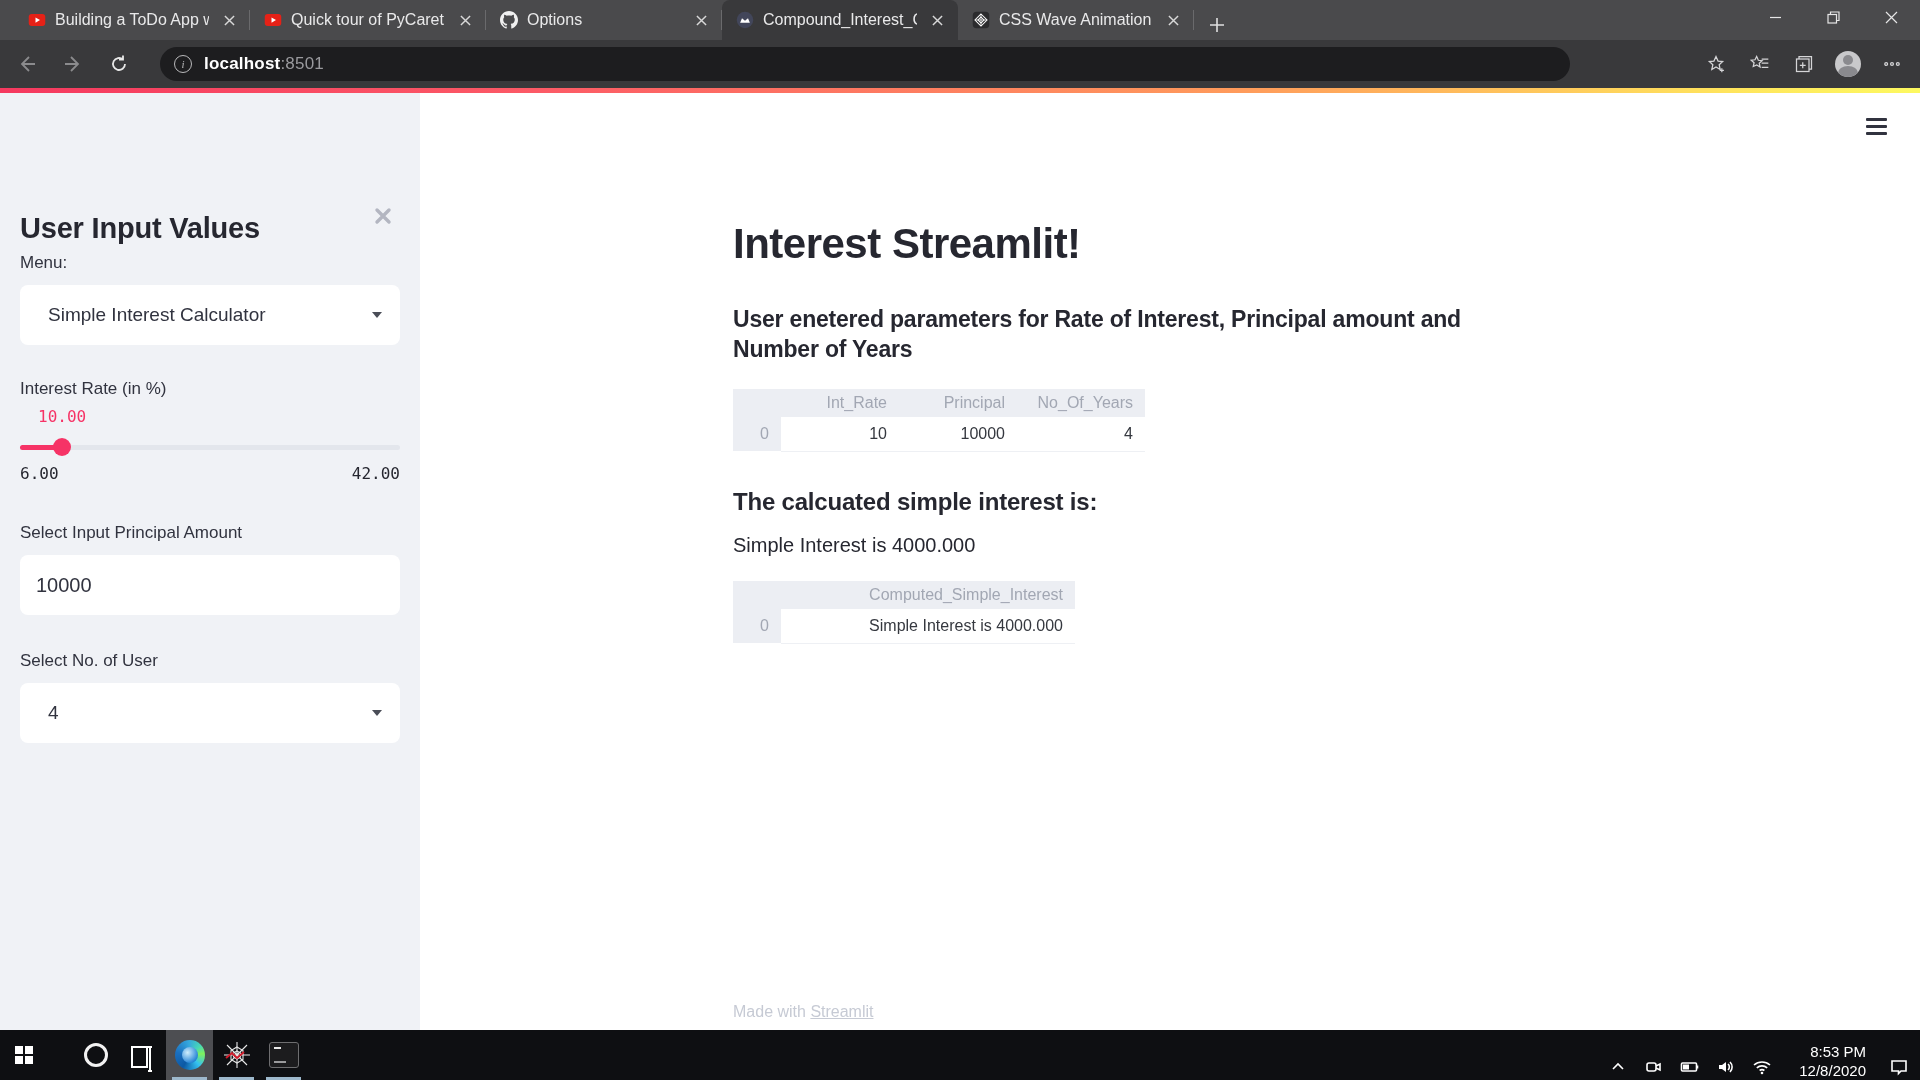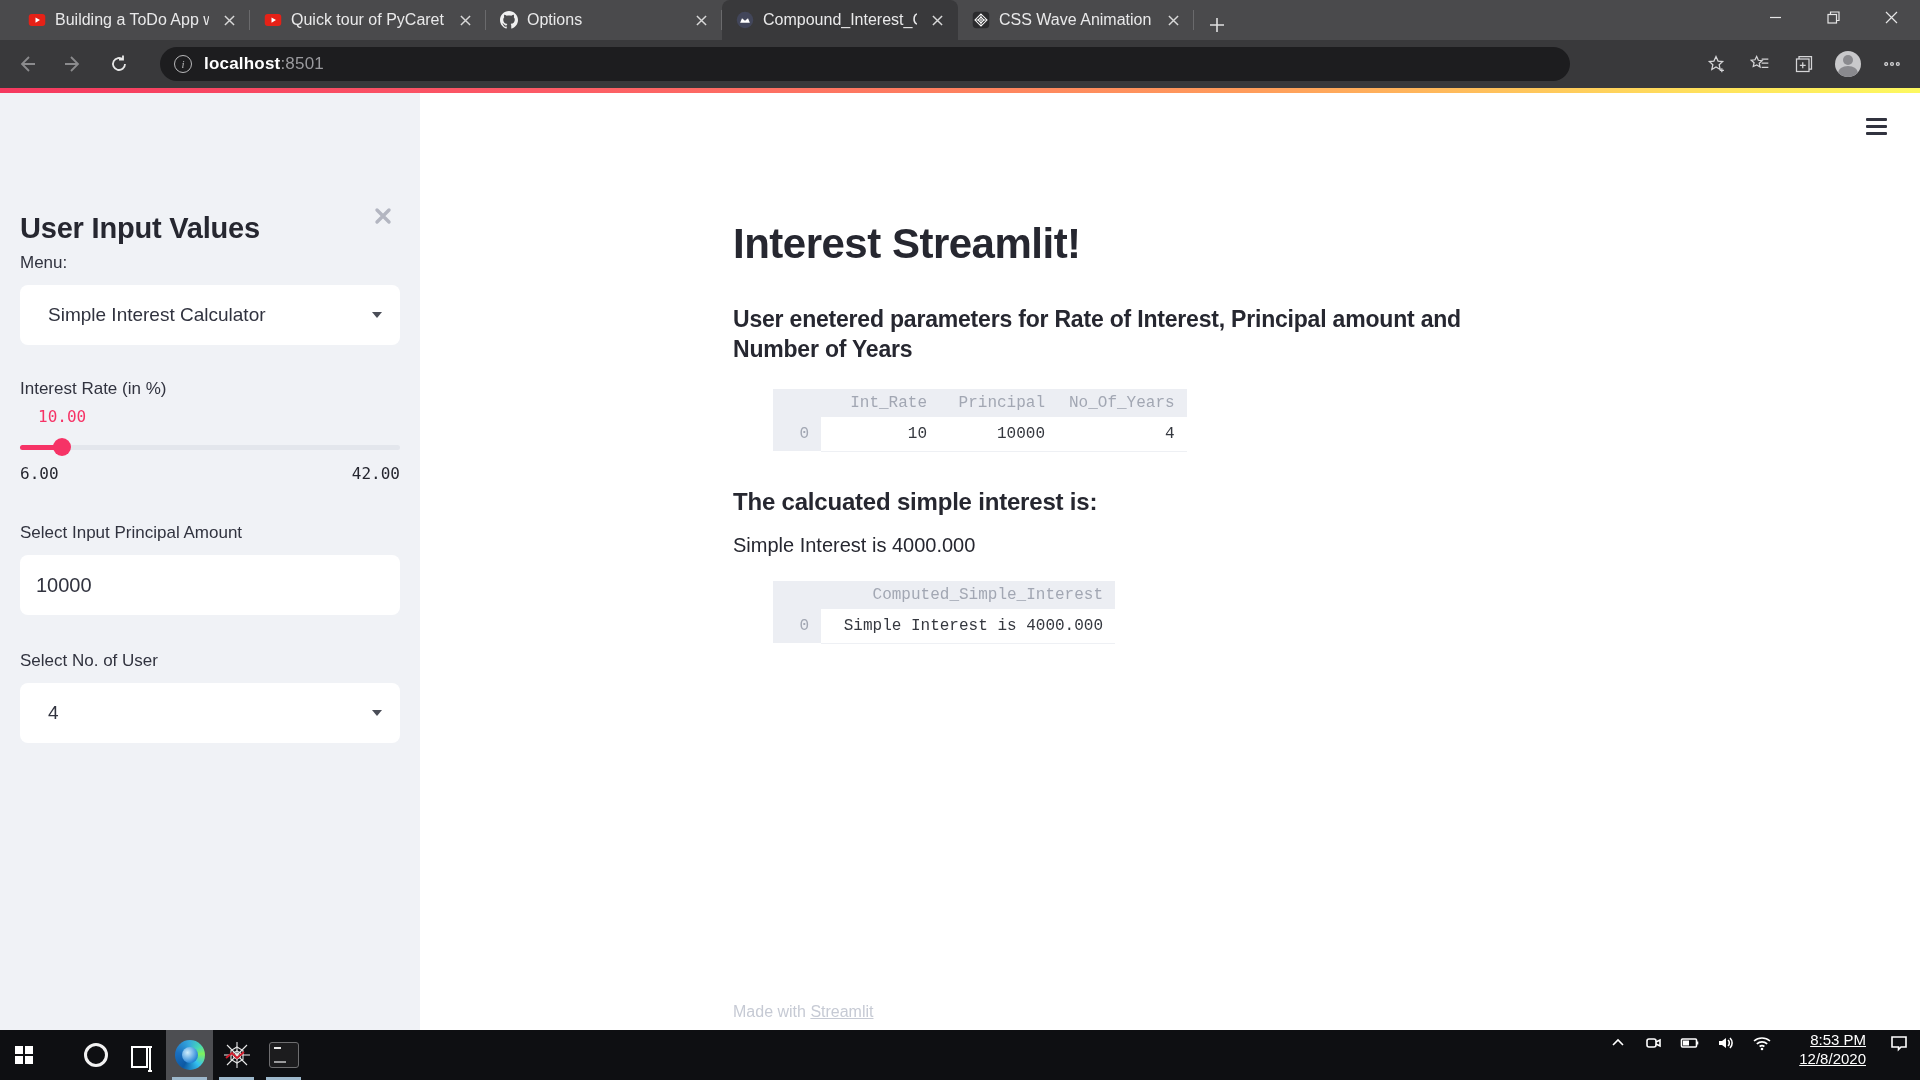--- a/index.html
+++ b/index.html
@@ -55,21 +55,21 @@
   .slider-track { position:absolute; left:0; right:0; top:7px; height:5px; border-radius:3px; background:#e3e6ec; }
   .slider-fill { position:absolute; left:0; top:7px; height:5px; width:11%; border-radius:3px; background:#f63366; }
   .slider-thumb { position:absolute; left:calc(11% - 9px); top:0; width:18px; height:18px; border-radius:50%; background:#f63366; }
   .slider-minmax { margin-top:8px; display:flex; justify-content:space-between; font-size:16px; color:#262730; }
 
   .main-col { position:absolute; left:733px; top:132px; width:790px; color:#262730; }
   .hamburger { position:absolute; right:33px; top:30px; display:flex; flex-direction:column; gap:4px; }
   .hamburger div { width:21px; height:3px; background:#31333f; border-radius:1px; }
   h1.title { font-size:42px; font-weight:bold; letter-spacing:-.5px; }
   .subtitle { margin-top:36px; font-size:23px; font-weight:bold; line-height:1.32; letter-spacing:-.2px; width:770px; }
-  .st-table { margin-top:24px; border-collapse:collapse; font-family:Liberation Mono, monospace; font-size:16px;margin-left:40px; }
+  .st-table { margin-top:24px; border-collapse:collapse; font-family:Liberation Sans, sans-serif; font-size:16px; }
   .st-table th { background:#eceef3; color:#a2a7b3; font-weight:normal; text-align:right; padding:5px 12px; }
   .st-table td { background:#fff; color:#35383f; text-align:right; padding:8px 12px; border-bottom:1px solid #eef0f4; }
   .st-table td.idx { background:#eceef3; color:#a2a7b3; border-bottom:none; }
   .t1 .c-idx { width:48px; } .t1 .c-1 { width:118px; } .t1 .c-2 { width:118px; } .t1 .c-3 { width:128px; }
   .t2 .c-idx { width:48px; } .t2 .c-1 { width:294px; }
   h3.result-h { margin-top:36px; font-size:24px; font-weight:bold; letter-spacing:-.2px; }
   .result-p { margin-top:18px; font-size:20px; }
   .footer { position:absolute; left:733px; top:915px; font-size:16px; color:#c6cad4; }
   .footer a { color:#c6cad4; }
 
@@ -90,21 +90,21 @@
   .task-ic.active { background:#4d4e52; }
   .cortana-ring { width:24px; height:24px; border:3px solid #f2f2f2; border-radius:50%; }
   .taskview { position:relative; width:24px; height:24px; }
   .taskview::before { content:""; position:absolute; left:0; top:3px; width:13px; height:18px; border:2px solid #fff; }
   .taskview::after { content:""; position:absolute; left:17px; top:3px; width:4px; height:22px; border-top:2px solid #fff; border-bottom:2px solid #fff; background:linear-gradient(#fff,#fff) center/2px 100% no-repeat; }
   .edge-logo { width:30px; height:30px; border-radius:50%; background:conic-gradient(from 210deg,#0c59a4,#1b70c0 20%,#35a7dd 40%,#47d7b7 55%,#7ef15d 65%,#35c1f1 80%,#0c59a4); position:relative; overflow:hidden; }
   .edge-logo::after { content:""; position:absolute; left:7px; top:7px; width:16px; height:16px; border-radius:50%; background:radial-gradient(circle at 35% 35%, #cfeefc, #2b88d8 70%, #0c59a4); }
   .term-ic { width:30px; height:26px; background:#1c1c1e; border:1px solid #6e6e70; border-radius:3px; position:relative; }
   .term-ic::before { content:""; position:absolute; left:4px; top:4px; width:7px; height:2px; background:#e8e8e8; }
   .term-ic::after { content:""; position:absolute; left:4px; bottom:4px; width:12px; height:2px; background:#9a9a9c; }
-  .tray { position:absolute; right:0; top:0; height:50px; display:flex; align-items:flex-start; gap:10px; padding-right:8px;text-decoration:underline; }
+  .tray { position:absolute; right:0; top:0; height:50px; display:flex; align-items:flex-end; gap:10px; padding-right:8px; }
   .tray-ic { width:26px; height:26px; display:flex; align-items:center; justify-content:center; }
   .tray-ic svg { width:20px; height:20px; stroke:#fff; fill:none; stroke-width:1.6; }
   .clock { text-align:right; font-size:15px; line-height:19px; margin:0 10px 0 14px; }
 
   a { text-decoration:underline; }
 </style>
 </head>
 <body>
 
 <div class="tabbar">

